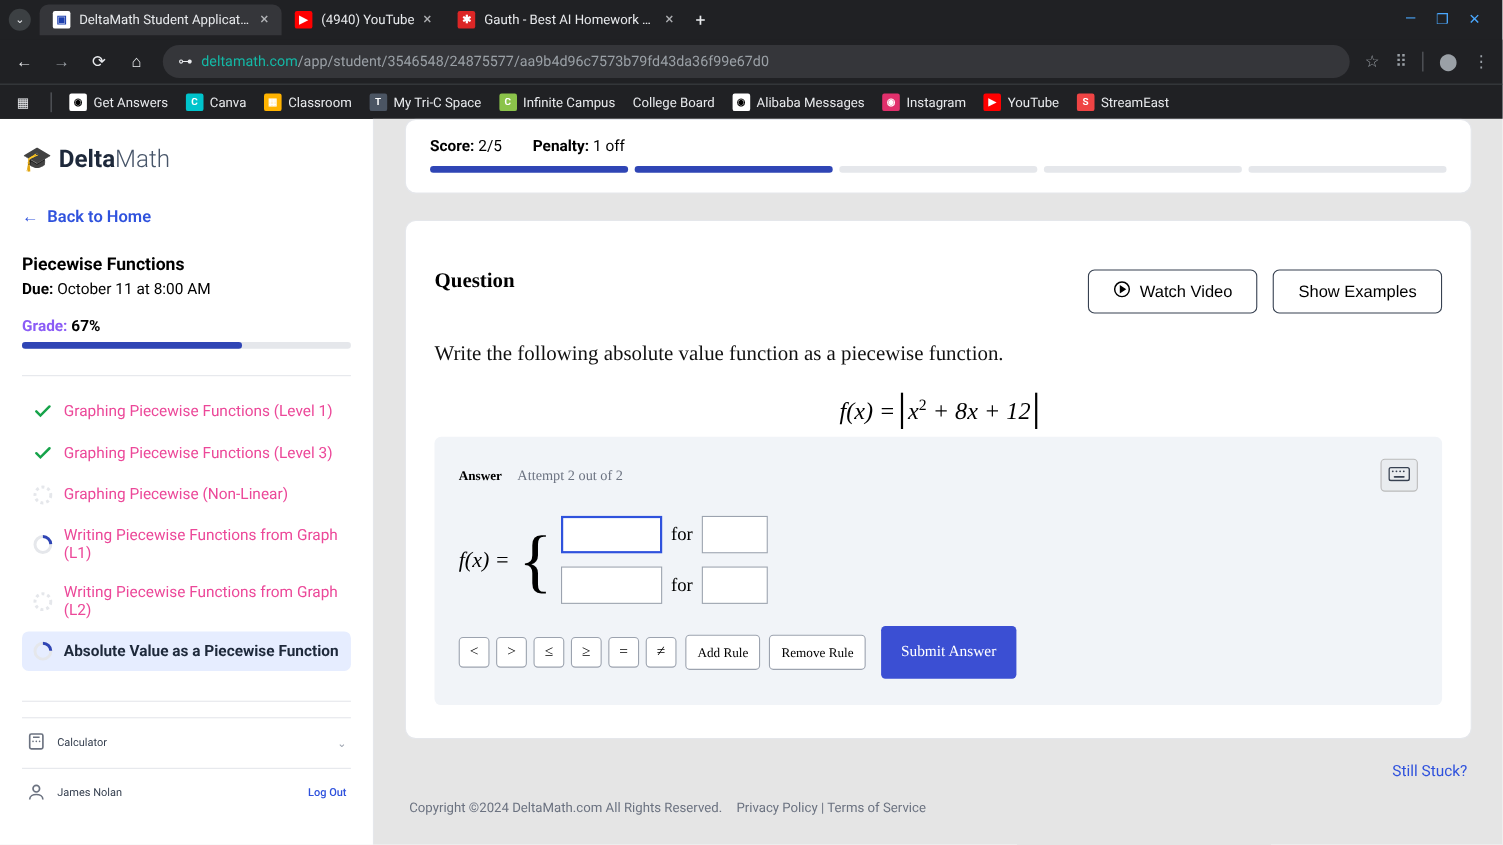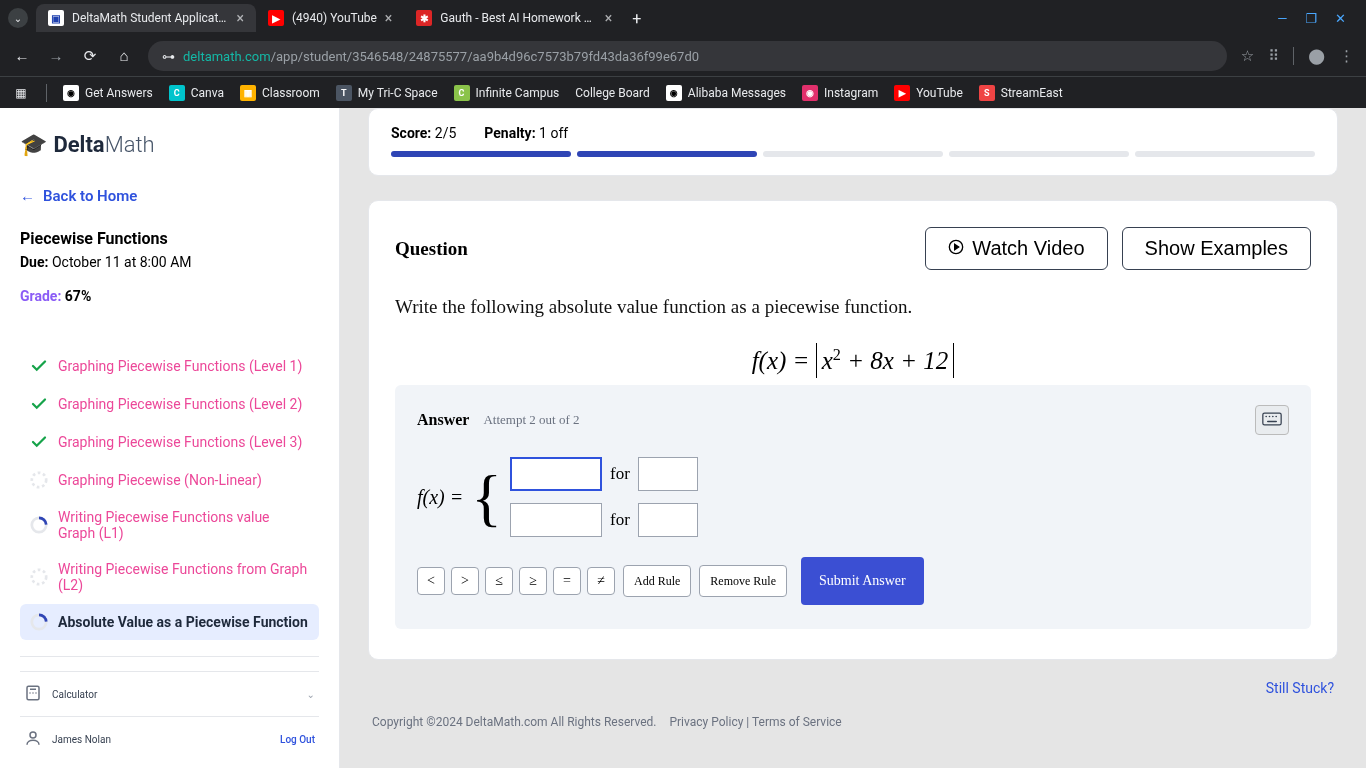--- a/index.html
+++ b/index.html
@@ -67,33 +67,33 @@
 .score-row { display: flex; gap: 28px; font-size: 14px; margin-bottom: 10px; }
 .score-item .lbl { font-weight: 700; }
 .seg-bar { display: flex; gap: 6px; }
 .seg { flex: 1; height: 6px; background: #e5e7eb; border-radius: 3px; }
 .seg.filled { background: #2f45b5; }
 
 .question-card { background: #fff; border: 1px solid #e5e7eb; border-radius: 10px; padding: 26px 26px 30px; margin-top: 24px; }
 .qhead { display: flex; align-items: center; margin-bottom: 26px; }
 .qtitle { font-family: Georgia, serif; font-weight: 700; font-size: 19px; }
 .qbuttons { margin-left: auto; display: flex; gap: 14px; }
-.btn-outline { border: 1.5px solid #374151; background: #fff; border-radius: 6px; padding: 9px 22px; font-size: 20px; cursor: pointer; display: flex; align-items: center; gap: 8px; }
+.btn-outline { border: 1.5px solid #374151; background: #fff; border-radius: 6px; padding: 9px 22px; font-size: 15px; cursor: pointer; display: flex; align-items: center; gap: 8px; margin-top: 18px; }
 
 .prompt { font-family: Georgia, serif; font-size: 19px; color: #111; margin-bottom: 28px; }
-.equation { text-align: center; font-family: Georgia, serif; font-size: 25px; margin-bottom: 10px; font-style: italic; }
+.equation { text-align: center; font-family: Georgia, serif; font-size: 22px; margin-bottom: 10px; font-style: italic; }
 .equation .abs { position: relative; padding: 0 6px; }
 .equation .abs::before, .equation .abs::after { content: ""; position: absolute; top: -4px; bottom: -4px; width: 1.5px; background: #000; }
 .equation .abs::before { left: 0; }
 .equation .abs::after { right: 0; }
 .equation sup { font-size: 0.65em; font-style: normal; }
 
 .answer-block { background: #f1f4f8; border-radius: 6px; padding: 20px 22px 24px; }
 .answer-head { display: flex; align-items: center; gap: 14px; margin-bottom: 22px; }
-.answer-title { font-family: Georgia, serif; font-weight: 700; font-size: 16px; text-align: right; }
+.answer-title { font-family: Georgia, serif; font-weight: 700; font-size: 12px; text-align: right; }
 .attempt { font-family: Georgia, serif; font-size: 13px; color: #6b7280; }
 .keyboard-btn { margin-left: auto; width: 34px; height: 30px; border: 1px solid #bbb; background: #e9ecef; border-radius: 4px; display: flex; align-items: center; justify-content: center; cursor: pointer; }
 
 .piecewise { display: flex; align-items: center; gap: 8px; font-family: Georgia, serif; font-size: 20px; font-style: italic; margin-bottom: 20px; }
 .brace { font-size: 64px; line-height: 0.8; font-style: normal; }
 .rules { display: flex; flex-direction: column; gap: 12px; }
 .rule { display: flex; align-items: center; gap: 8px; }
 .math-input { height: 34px; border: 1.5px solid #9ca3af; background: #fff; font-size: 15px; padding: 0 6px; }
 .math-input.expr { width: 92px; }
 .math-input.cond { width: 60px; }
@@ -233,46 +233,38 @@
             </svg>
           </span>
           <span>Graphing Piecewise Functions (Level 1)</span>
         </div>
         <div class="skill-item">
           <span class="skill-icon check-icon">
             <svg width="18" height="18" viewBox="0 0 24 24" fill="none" stroke-width="3" stroke-linecap="round">
               <polyline points="4,12 9,17 20,6"></polyline>
             </svg>
           </span>
-          <span>Graphing Piecewise Functions (Level 2)</span>
-        </div>
-        <div class="skill-item">
-          <span class="skill-icon check-icon">
-            <svg width="18" height="18" viewBox="0 0 24 24" fill="none" stroke-width="3" stroke-linecap="round">
-              <polyline points="4,12 9,17 20,6"></polyline>
-            </svg>
-          </span>
           <span>Graphing Piecewise Functions (Level 3)</span>
         </div>
         <div class="skill-item">
           <span class="skill-icon">
             <svg class="progress-ring" viewBox="0 0 20 20">
               <circle cx="10" cy="10" r="8" fill="none" stroke="#e5e7eb" stroke-width="3" stroke-dasharray="3 3"></circle>
             </svg>
           </span>
           <span>Graphing Piecewise (Non-Linear)</span>
         </div>
         <div class="skill-item">
           <span class="skill-icon">
             <svg class="progress-ring" viewBox="0 0 20 20">
               <circle cx="10" cy="10" r="8" fill="none" stroke="#e5e7eb" stroke-width="3"></circle>
               <circle cx="10" cy="10" r="8" fill="none" stroke="#2f45b5" stroke-width="3" stroke-dasharray="12 38" transform="rotate(-90 10 10)"></circle>
             </svg>
           </span>
-          <span>Writing Piecewise Functions value Graph (L1)</span>
+          <span>Writing Piecewise Functions from Graph (L1)</span>
         </div>
         <div class="skill-item">
           <span class="skill-icon">
             <svg class="progress-ring" viewBox="0 0 20 20">
               <circle cx="10" cy="10" r="8" fill="none" stroke="#e5e7eb" stroke-width="3" stroke-dasharray="3 3"></circle>
             </svg>
           </span>
           <span>Writing Piecewise Functions from Graph (L2)</span>
         </div>
         <div class="skill-item active">

